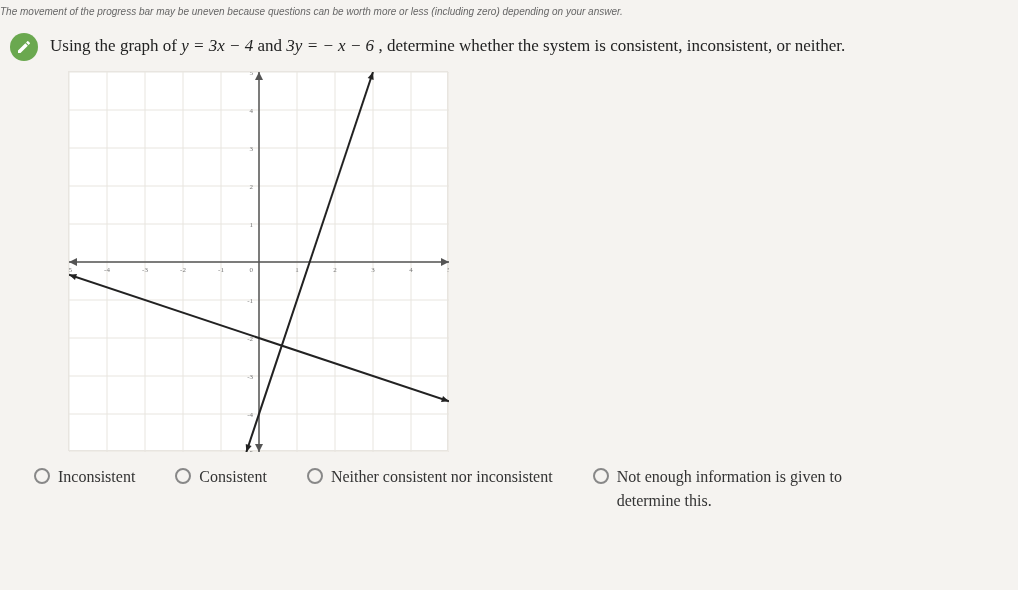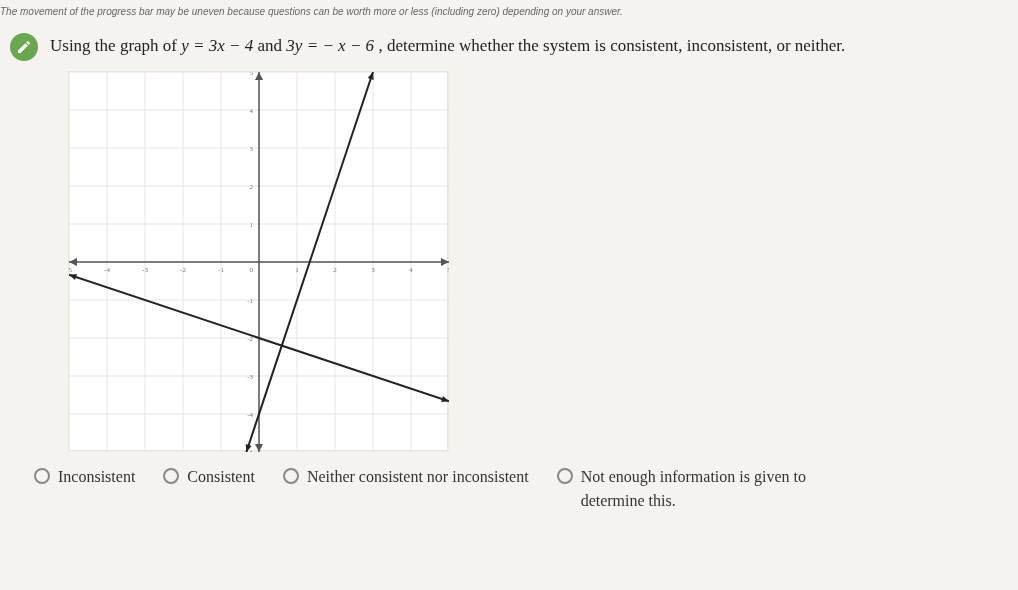--- a/index.html
+++ b/index.html
@@ -48,21 +48,21 @@
     .graph {
       width: 380px;
       height: 380px;
       background: #fff;
       position: relative;
       border: 1px solid #e8e5e0;
     }
     .answers {
       display: flex;
       align-items: flex-start;
-      gap: 28px;
+      gap: 40px;
       padding: 14px 18px 0 34px;
       font-size: 16px;
     }
     .answer {
       display: flex;
       align-items: flex-start;
       gap: 8px;
       cursor: pointer;
     }
     .radio {

